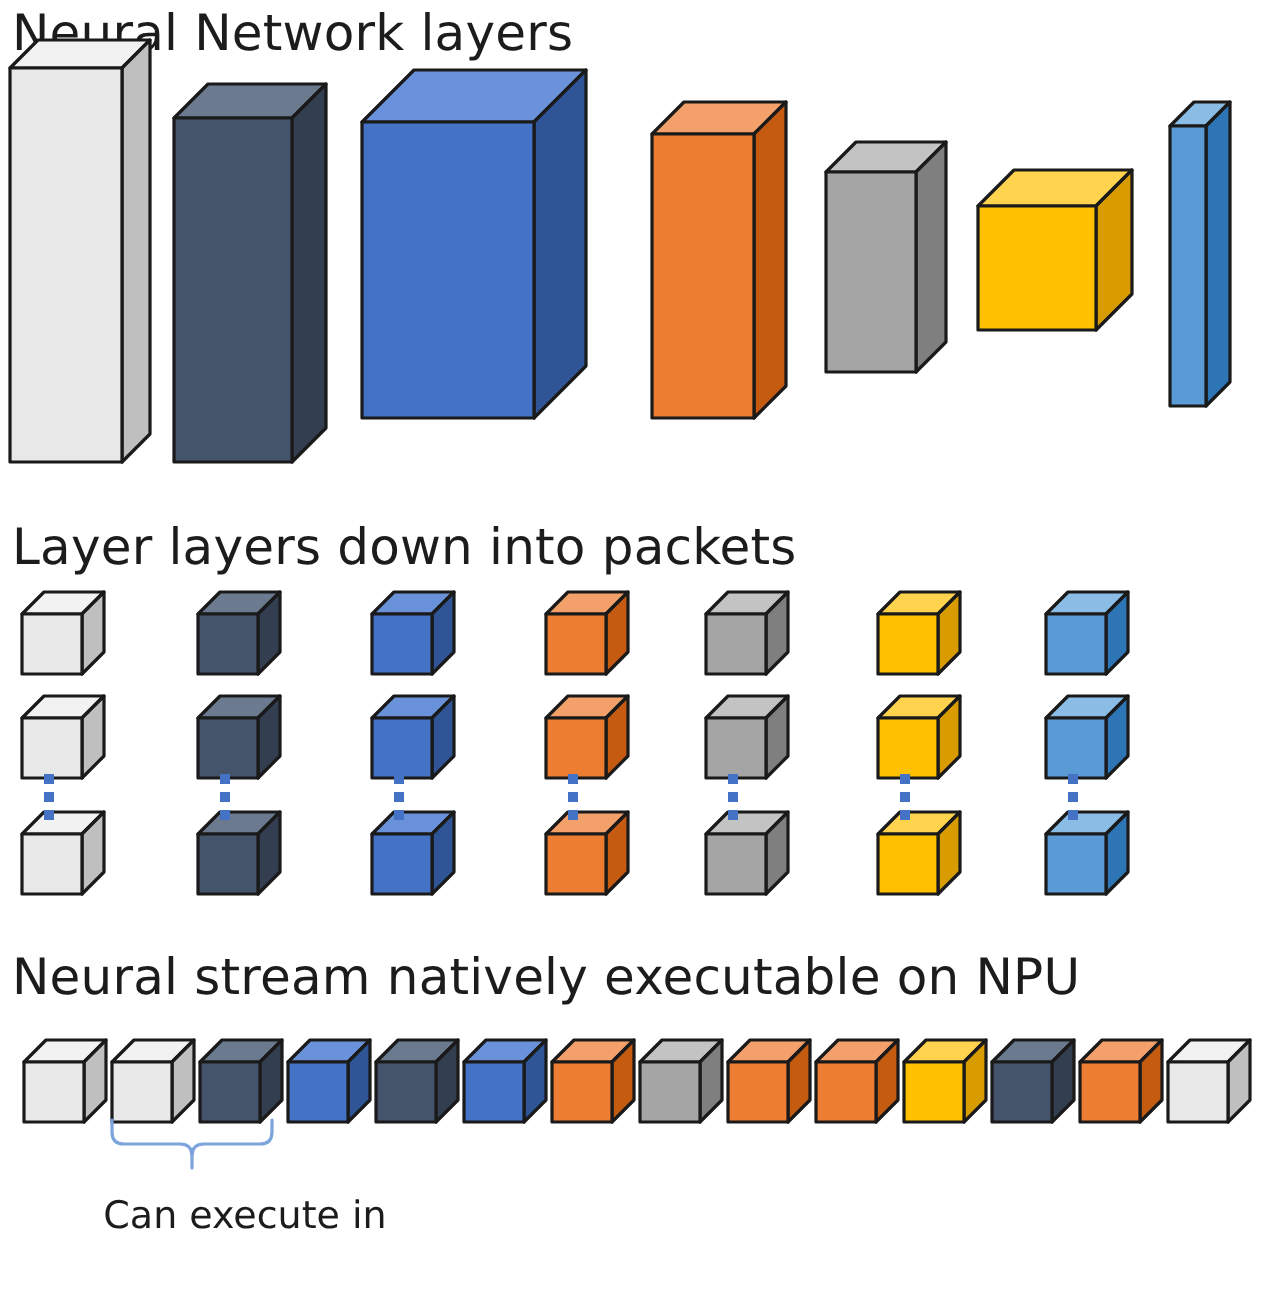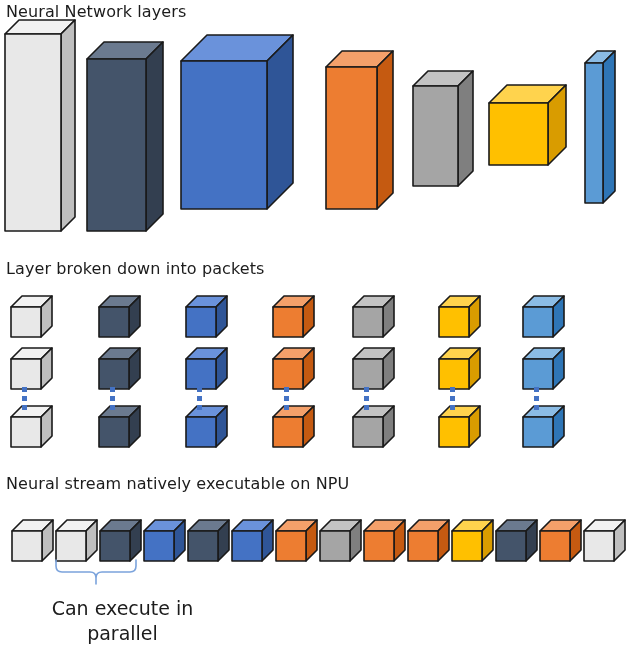--- a/index.html
+++ b/index.html
@@ -10,21 +10,21 @@
   body {
     width: 639px;
     height: 658px;
     position: relative;
     overflow: hidden;
     font-family: "DejaVu Sans", "Liberation Sans", sans-serif;
     color: #1a1a1a;
   }
   .section-title {
     position: absolute;
-    font-size: 16px;
+    font-size: 25px;
     font-weight: 400;
     letter-spacing: 0.1px;
     color: #1c1c1c;
     white-space: nowrap;
   }
   #title-layers   { left: 6px;  top: 2px; }
   #title-packets  { left: 6px;  top: 259px; }
   #title-stream   { left: 6px;  top: 474px; }
 
   .layer-row, .packet-grid, .stream-row, .bracket-group {
@@ -114,21 +114,21 @@
     </div>
     <div class="box3d" style="left: 584px; top: 50px;">
       <svg width="33" height="155" viewBox="0 0 33 155">
       <path d="M1,13 l12,-12 h18 l-12,12 Z" fill="#8BBCE5" stroke="#1a1a1a" stroke-width="1.6" stroke-linejoin="round"></path>
       <path d="M19,13 l12,-12 v140 l-12,12 Z" fill="#2E75B6" stroke="#1a1a1a" stroke-width="1.6" stroke-linejoin="round"></path>
       <path d="M1,13 h18 v140 h-18 Z" fill="#5B9BD5" stroke="#1a1a1a" stroke-width="1.6" stroke-linejoin="round"></path>
     </svg>
     </div>
   </div>
 
-<div class="section-title" id="title-packets" style="left: 6px; top: 259px;">Layer broken down into packets</div>
+<div class="section-title" id="title-packets" style="left: 6px; top: 259px;">Layer layers down into packets</div>
 <div class="packet-grid" id="packet-grid">
     <div class="cube" style="left: 10px; top: 5px;">
       <svg width="44" height="44" viewBox="0 0 44 44">
       <path d="M1,12 l11,-11 h30 l-11,11 Z" fill="#F2F2F2" stroke="#1a1a1a" stroke-width="1.6" stroke-linejoin="round"></path>
       <path d="M31,12 l11,-11 v30 l-11,11 Z" fill="#BFBFBF" stroke="#1a1a1a" stroke-width="1.6" stroke-linejoin="round"></path>
       <path d="M1,12 h30 v30 h-30 Z" fill="#E8E8E8" stroke="#1a1a1a" stroke-width="1.6" stroke-linejoin="round"></path>
     </svg>
     </div>
     <div class="cube" style="left: 10px; top: 57px;">
       <svg width="44" height="44" viewBox="0 0 44 44">
@@ -408,15 +408,14 @@
     </svg>
     </div>
   </div>
 
 <div class="bracket-group">
   <svg class="bracket-svg" width="180" height="40" viewBox="0 0 180 40">
     <path id="bracket-path" fill="none" stroke="#7BA3DC" stroke-width="1.6" stroke-linecap="round" stroke-linejoin="round" d="M16,2 V8 Q16,14 22,14 H50 Q56,14 56,20 M56,20 V26 M56,20 Q56,14 62,14 H90 Q96,14 96,8 V2"></path>
   </svg>
   <div class="bracket-caption">
     <div>Can execute in</div>
-    <div>parallel</div>
   </div>
 </div>
 
 </body></html>

